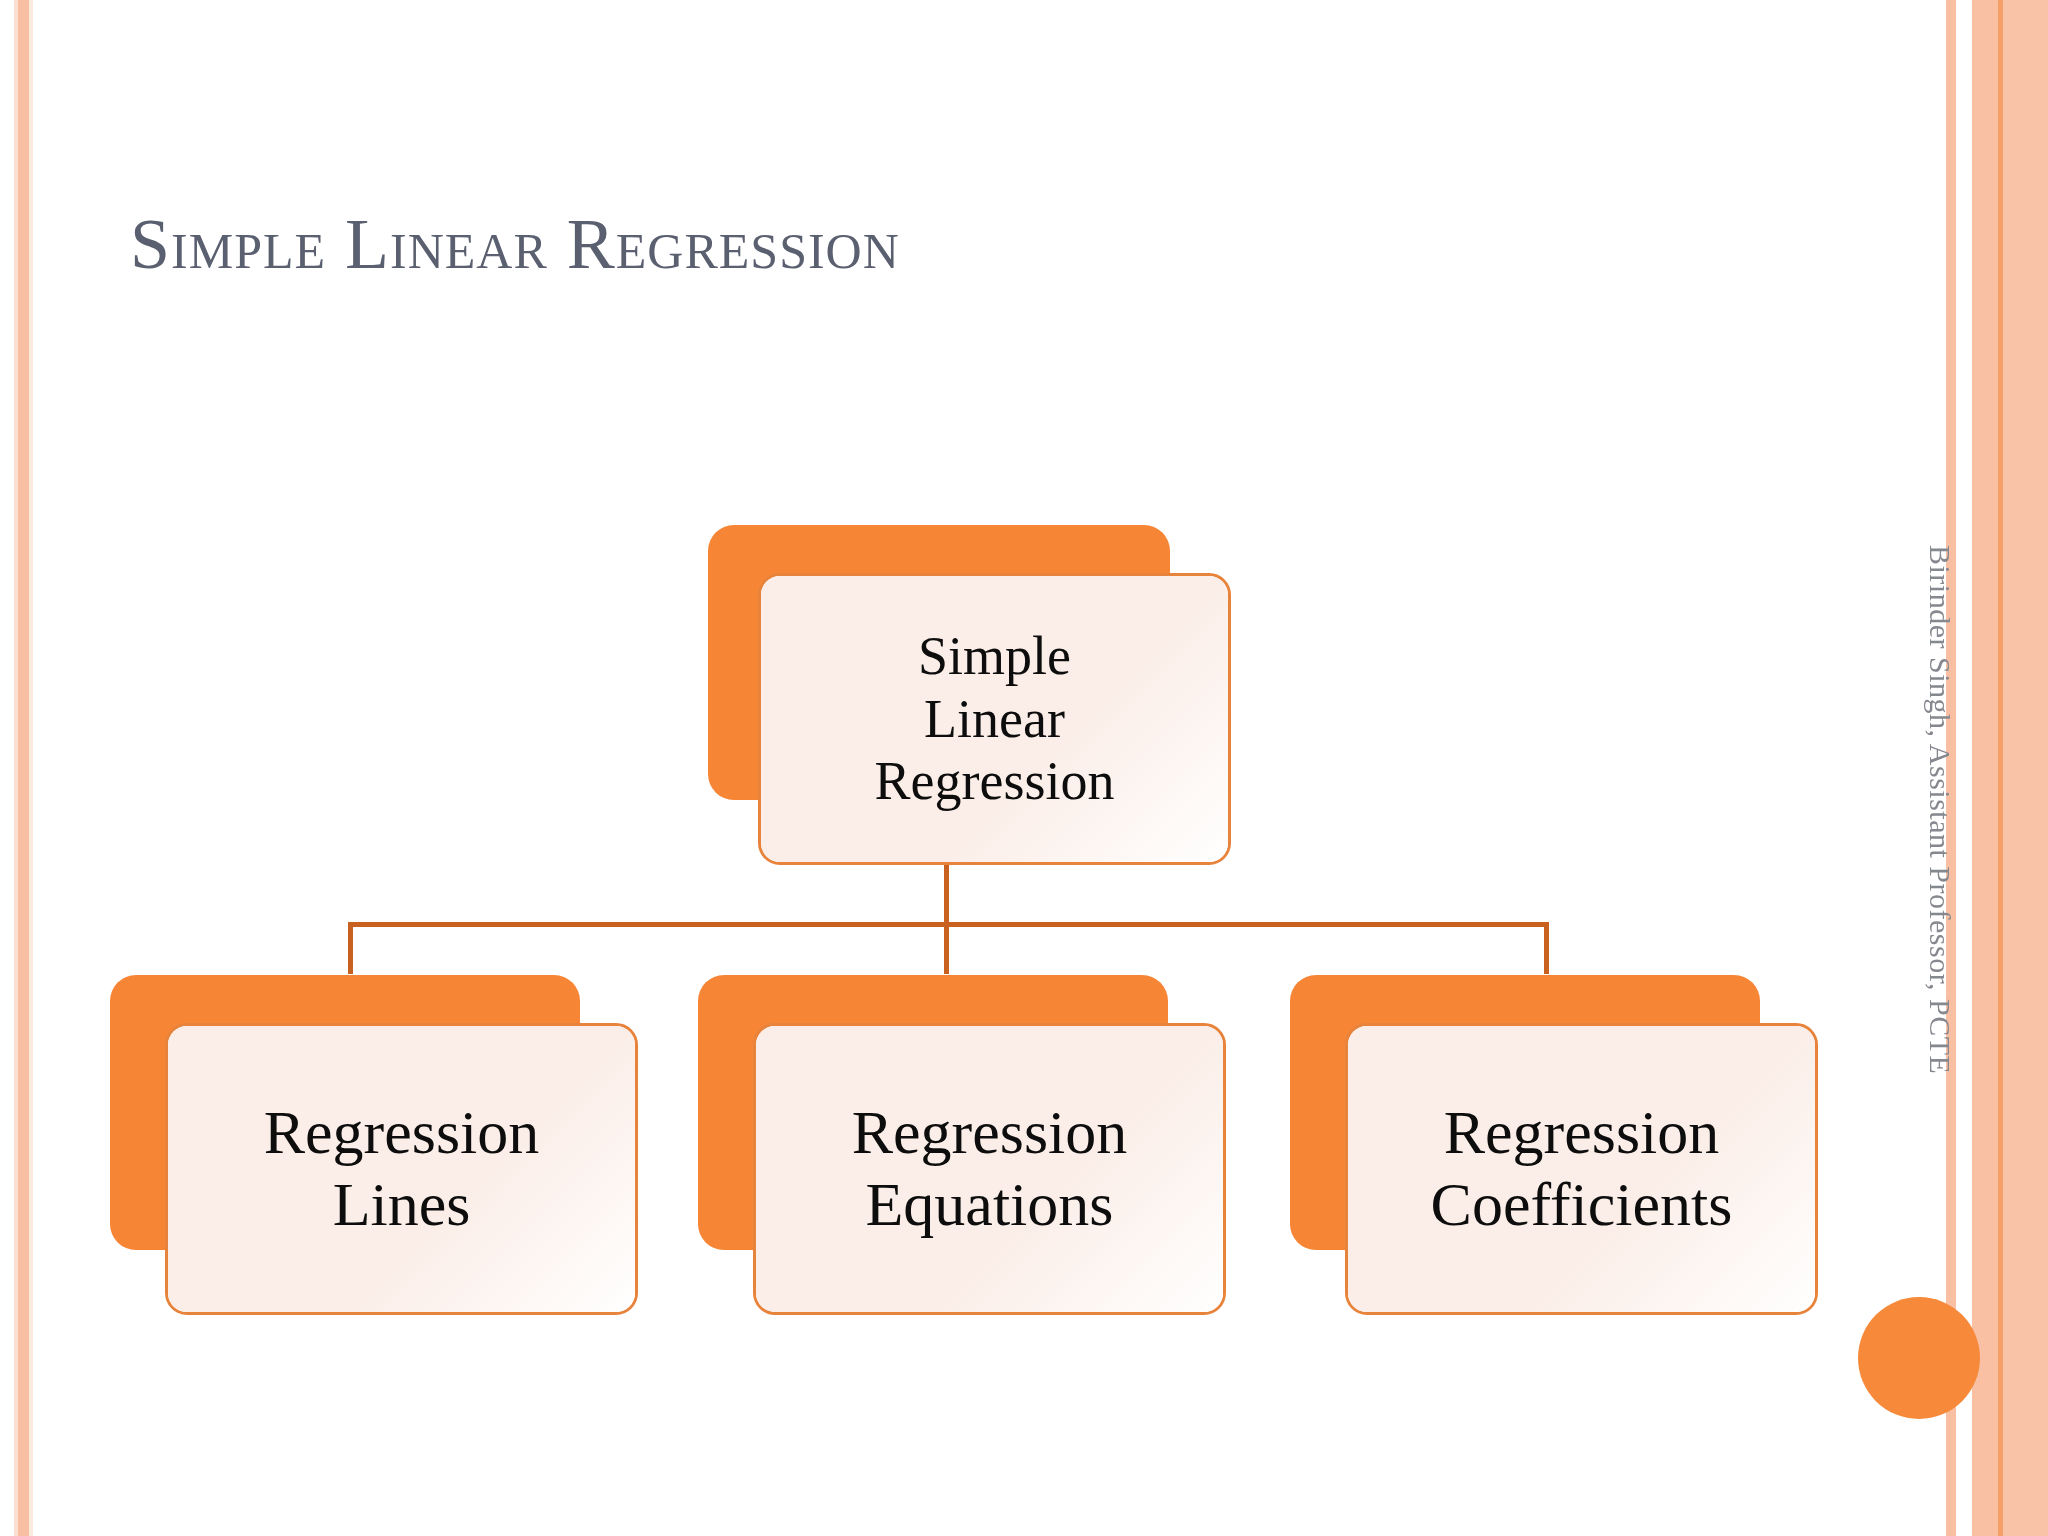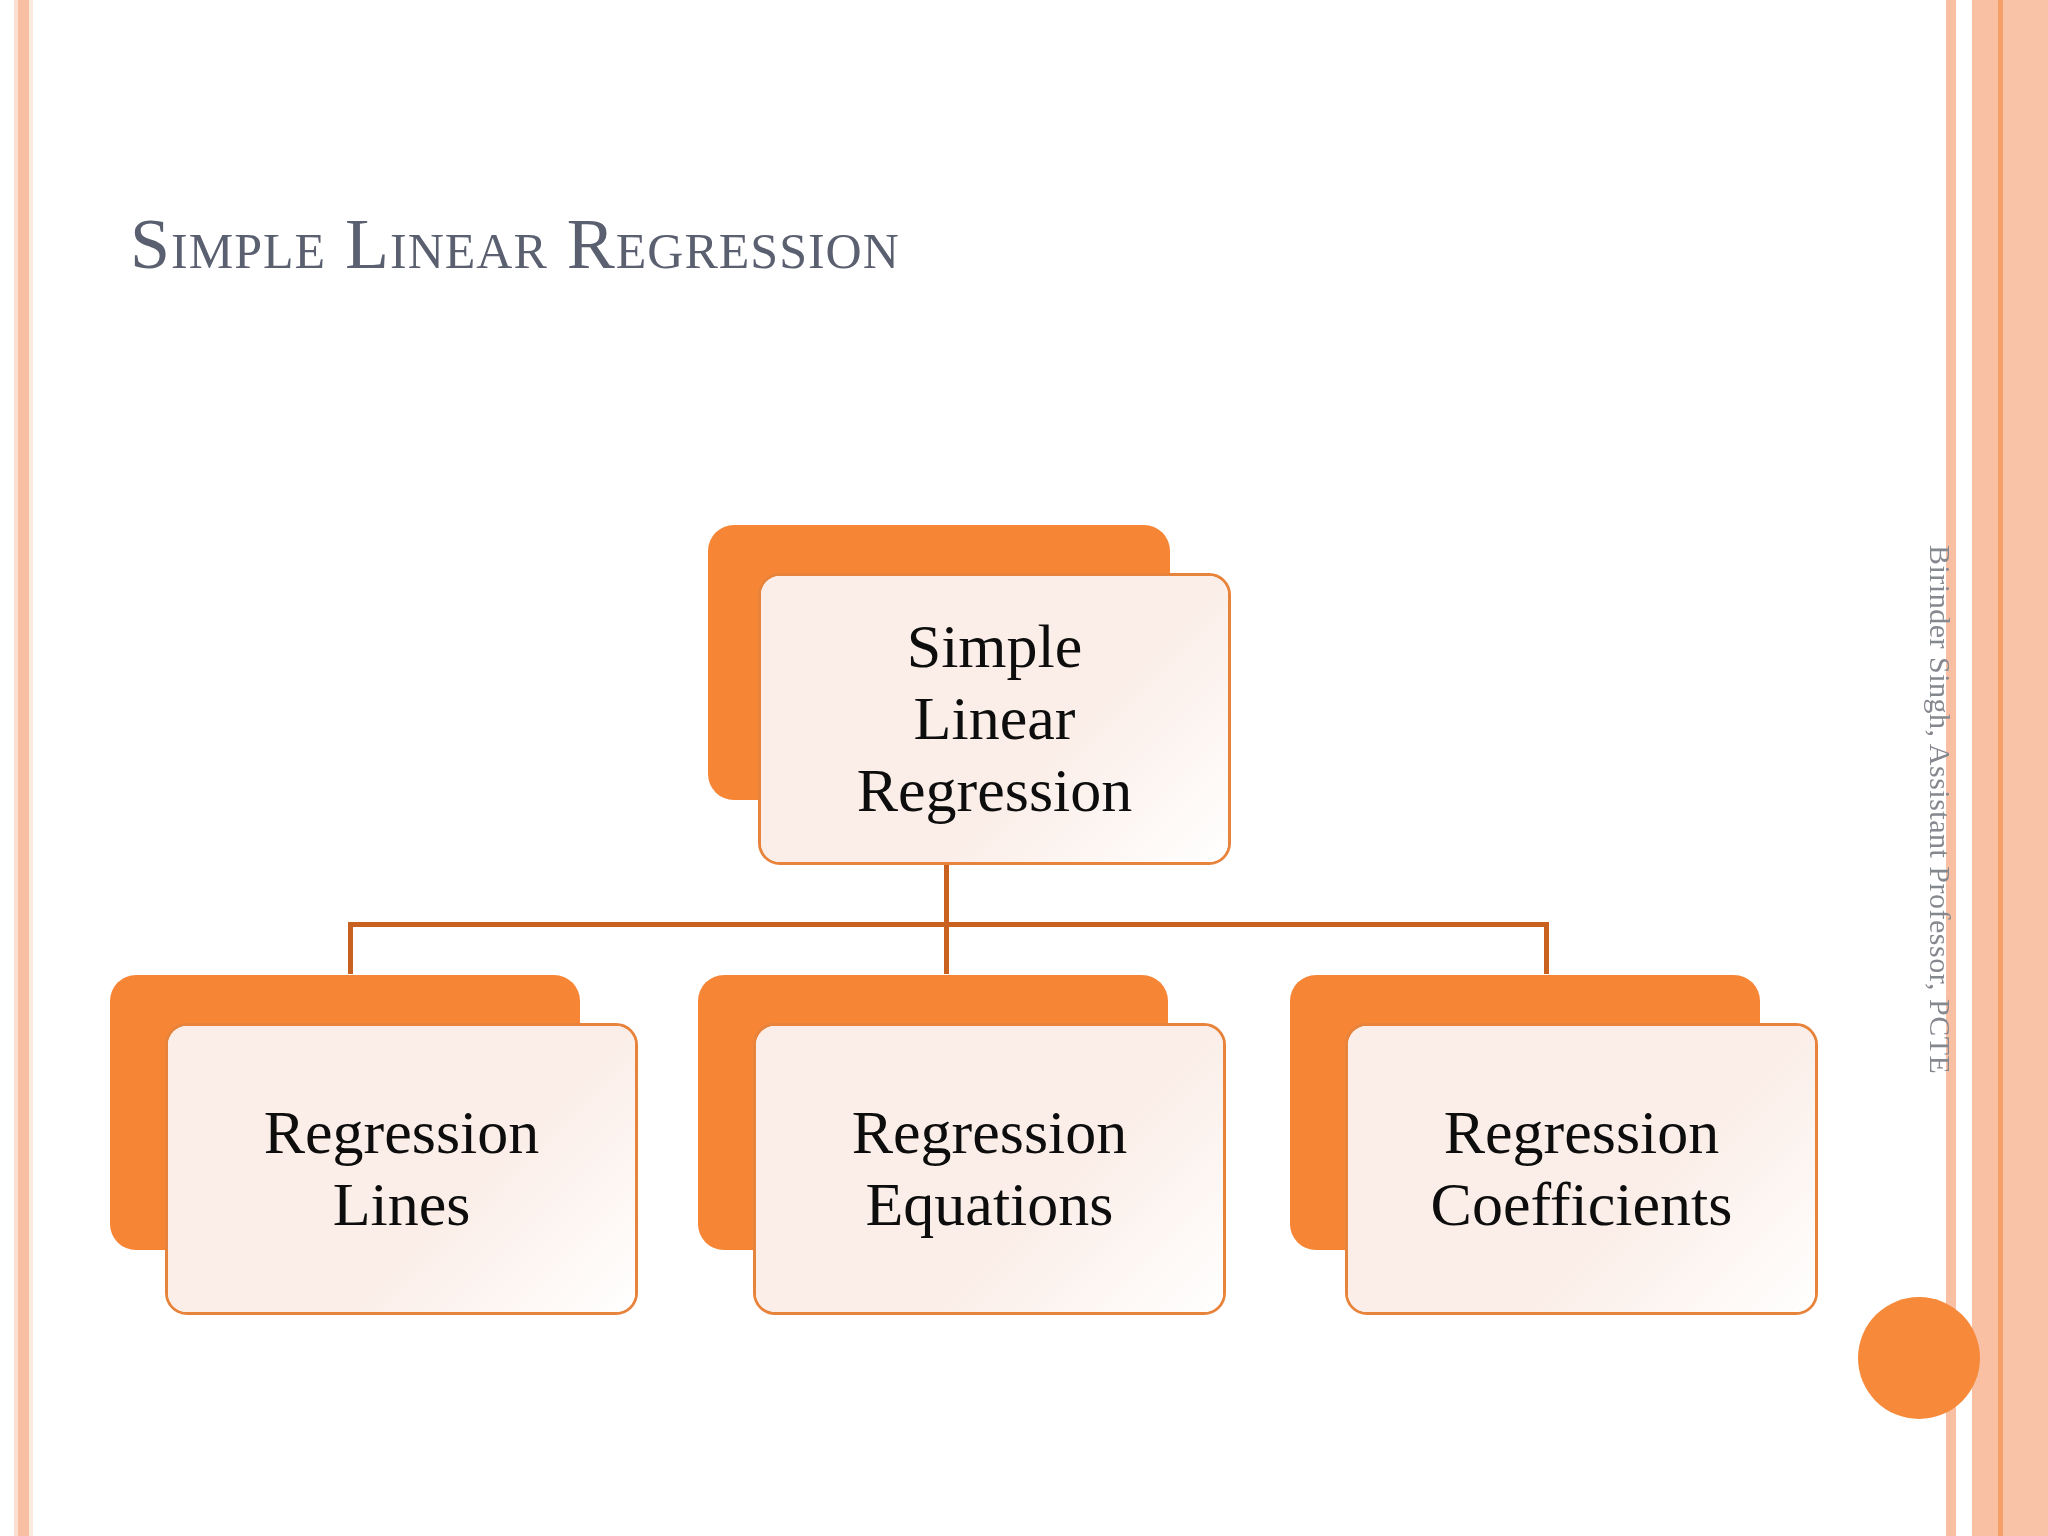--- a/index.html
+++ b/index.html
@@ -105,21 +105,21 @@
     font-family: "Liberation Serif", serif;
     text-align: center;
     line-height: 1.16;
     white-space: pre-line;
   }
 
   
   #node-root { left: 700px; top: 525px; }
   #node-root .plate { width: 462px; height: 275px; }
   #node-root .card  { left: 50px; top: 48px; width: 473px; height: 292px; }
-  #node-root .label { font-size: 62px; }
+  #node-root .label { font-size: 54px; }
 
   
   .child .plate { width: 470px; height: 275px; }
   .child .card  { left: 55px; top: 48px; width: 473px; height: 292px; }
   .child .label { font-size: 62px; }
 
   #node-c1 { left: 102px; top: 975px; }
   #node-c2 { left: 690px; top: 975px; }
   #node-c3 { left: 1282px; top: 975px; }
 

